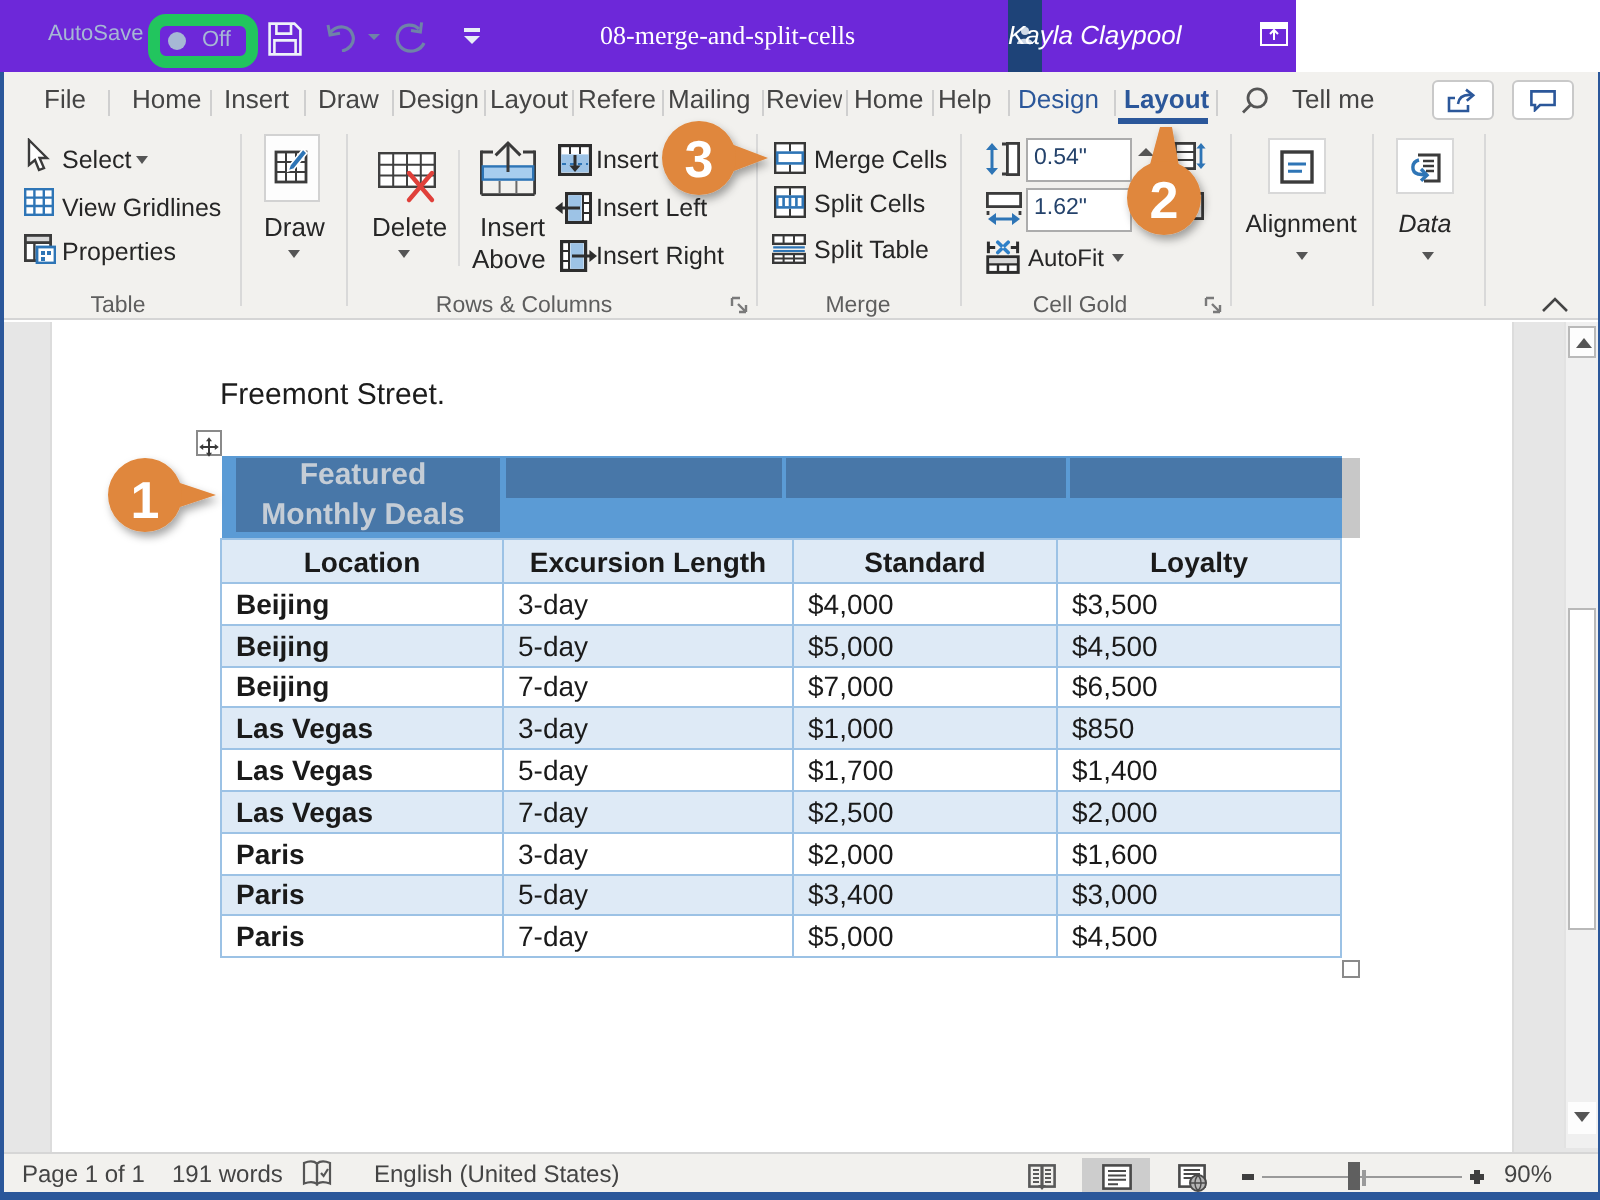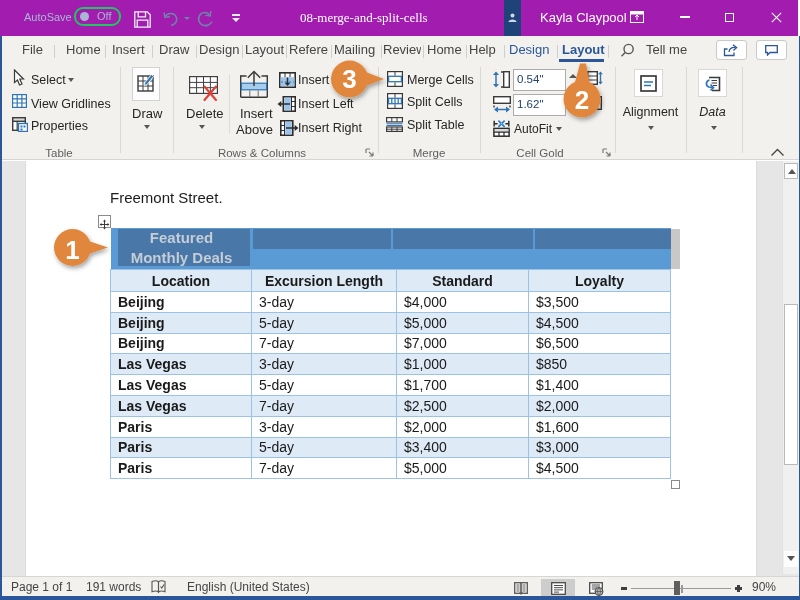--- a/index.html
+++ b/index.html
@@ -1,20 +1,20 @@
 <!DOCTYPE html>
 <html><head>
 <meta charset="utf-8">
 <style>
   html,body{margin:0;padding:0;}
   body{width:800px;height:600px;overflow:hidden;font-family:"Liberation Sans",sans-serif;}
   .abs{position:absolute;}
   #win{position:relative;width:800px;height:600px;background:#fff;}
   
-  #titlebar{left:0;top:0;width:798px;height:36px;background:#a21caf;}
+  #titlebar{left:0;top:0;width:648px;height:36px;background:#6d28d9;}
   .tb-muted{color:#a6b8d4;font-size:12px;}
   .tb-white{color:#fff;}
   
   #tabrow{left:0;top:36px;width:800px;height:26px;background:#f2f1ee;}
   .tab{position:absolute;top:6px;font-size:13px;color:#444;}
   .tabsep{position:absolute;top:9px;width:1px;height:13px;background:#cfcfcf;}
   .tabblue{color:#2b579a;}
   
   #ribbon{left:0;top:62px;width:800px;height:98px;background:#f2f1ee;border-bottom:1px solid #d5d5d5;box-sizing:border-box;}
   .rsep{position:absolute;width:1px;background:#d9d9d9;top:5px;height:86px;}
@@ -34,21 +34,21 @@
   #dtable .hrow td{height:21px;text-align:center;font-weight:bold;background:#deeaf6;padding:0;}
   #dtable .alt td{background:#deeaf6;}
   #dtable .b{font-weight:bold;}
 </style>
 </head>
 <body>
 <div id="win">
 
   <div class="abs" id="titlebar">
     <div class="abs tb-muted" style="left:24px;top:11px;font-size:11px;">AutoSave</div>
-    <div class="abs" style="left:74px;top:7px;width:43px;height:15px;border:2px solid #22c55e;border-radius:9px;">
+    <div class="abs" style="left:74px;top:7px;width:43px;height:15px;border:6px solid #22c55e;border-radius:9px;">
       <div class="abs" style="left:3.5px;top:3px;width:9px;height:9px;border-radius:50%;background:#a6b8d4;"></div>
       <div class="abs tb-muted" style="left:21px;top:1px;font-size:11px;">Off</div>
     </div>
 
     <svg class="abs" style="left:134px;top:11px" width="17" height="17" viewBox="0 0 17 17">
       <path d="M0.8 0.8 H13.2 L16.2 3.8 V16.2 H0.8 Z" fill="none" stroke="#eef2f9" stroke-width="1.3"></path>
       <path d="M4.2 0.8 V5.8 H11.5 V0.8" fill="none" stroke="#eef2f9" stroke-width="1.3"></path>
       <path d="M3.2 16 V9.2 H13.8 V16" fill="none" stroke="#eef2f9" stroke-width="1.3"></path>
     </svg>
 
@@ -64,21 +64,21 @@
     </svg>
     <div class="abs" style="left:232px;top:14px;width:8px;height:1.6px;background:#e8eef7;"></div>
     <div class="abs" style="left:232px;top:17.5px;width:0;height:0;border-left:4px solid transparent;border-right:4px solid transparent;border-top:4.5px solid #e8eef7;"></div>
     <div class="abs tb-white" style="left:300px;top:10px;font-size:13px;font-family:Liberation Serif, serif;">08-merge-and-split-cells</div>
 
     <div class="abs" style="left:504px;top:0;width:17px;height:36px;background:#1e4378;"></div>
     <svg class="abs" style="left:508px;top:13px" width="9" height="10" viewBox="0 0 9 10">
         <circle cx="4.5" cy="2.5" r="2" fill="#cfd9e8"></circle>
         <path d="M0.5 9 C0.5 5.5 8.5 5.5 8.5 9 Z" fill="#cfd9e8"></path>
       </svg>
-    <div class="abs tb-white" style="left:540px;top:10px;font-size:13px;">Kayla Claypool</div>
+    <div class="abs tb-white" style="left:504px;top:10px;font-size:13px;font-style:italic;">Kayla Claypool</div>
 
     <svg class="abs" style="left:630px;top:11px" width="14" height="12" viewBox="0 0 14 12">
       <rect x="0.5" y="0.5" width="13" height="11" fill="none" stroke="#fff" stroke-width="1"></rect>
       <rect x="0.5" y="0.5" width="13" height="3" fill="#fff"></rect>
       <path d="M7 9 V4 M5 6 L7 4 L9 6" stroke="#fff" stroke-width="1" fill="none"></path>
     </svg>
     <div class="abs" style="left:680px;top:16px;width:10px;height:1.5px;background:#fff;"></div>
     <div class="abs" style="left:725px;top:13px;width:9px;height:9px;border:1.2px solid #fff;box-sizing:border-box;"></div>
     <svg class="abs" style="left:771px;top:12px" width="11" height="11" viewBox="0 0 11 11">
         <path d="M0.8 0.8 L10.2 10.2 M10.2 0.8 L0.8 10.2" stroke="#fff" stroke-width="1.1"></path>

